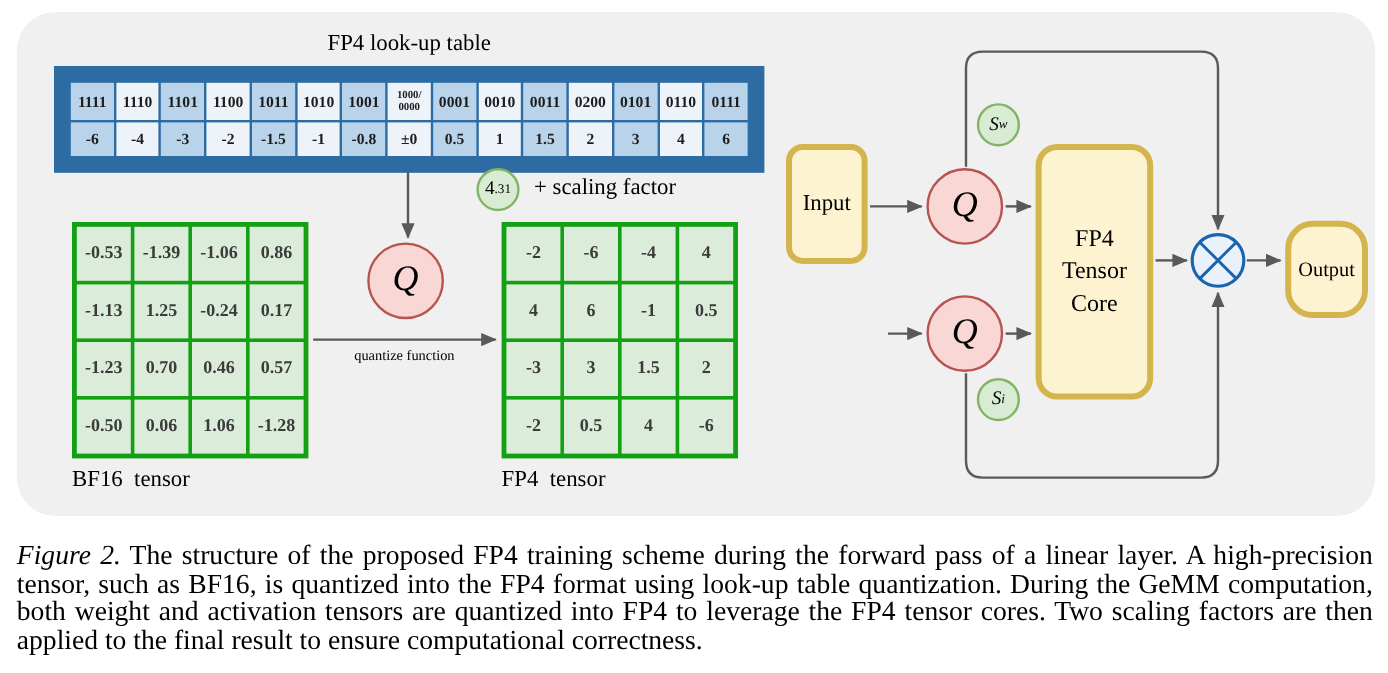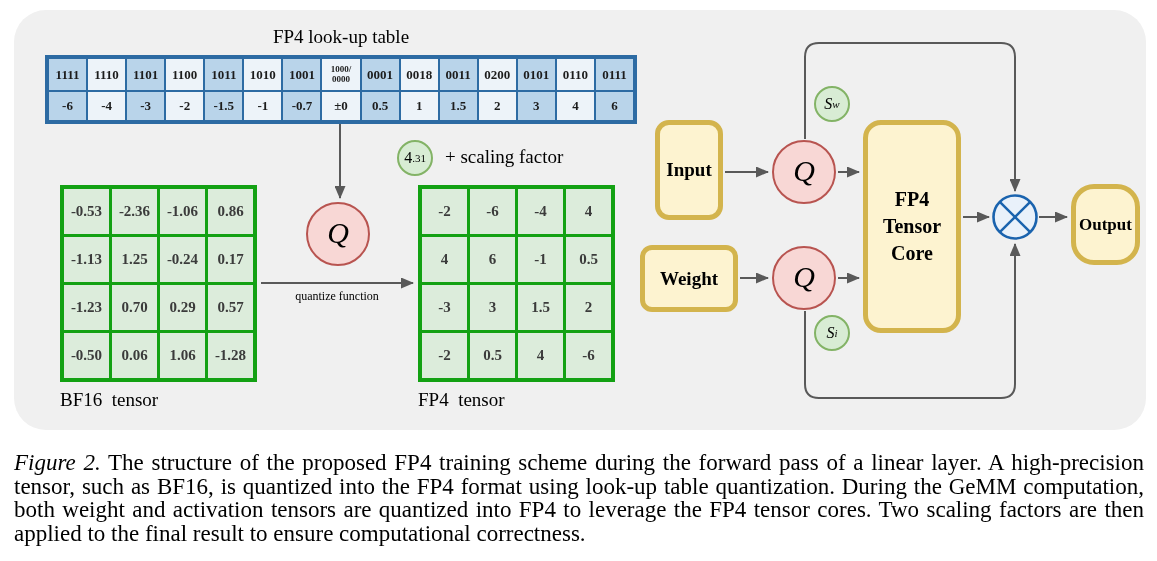--- a/index.html
+++ b/index.html
@@ -12,21 +12,21 @@
   .canvas{position:relative;width:1157px;height:561px;background:#fff;
           font-family:"Liberation Serif","DejaVu Serif",serif;color:#000;overflow:hidden;}
   .panel{position:absolute;left:14px;top:10px;width:1132px;height:420px;background:var(--panel-bg);border-radius:32px;}
   .overlay{position:absolute;left:0;top:0;width:1157px;height:561px;pointer-events:none;z-index:2;}
   .overlay path, .overlay line{stroke:var(--arrow);stroke-width:2px;fill:none;}
   .overlay .arrowhead{fill:var(--arrow);stroke:none;}
 
   .lut-title{position:absolute;left:45px;top:26px;width:592px;text-align:center;font-size:19px;z-index:3;}
   .lut{position:absolute;left:45px;top:55px;width:592px;display:grid;
        grid-template-columns:repeat(15,1fr);grid-template-rows:31px 28px;
-       background:var(--table-border);gap:2px;padding:4px;z-index:3;box-sizing:border-box;}
+       background:var(--table-border);gap:2px;padding:14px;z-index:3;box-sizing:border-box;}
   .lut-cell{display:flex;align-items:center;justify-content:center;font-weight:bold;font-size:13px;
             color:#1c1c1c;white-space:pre-line;text-align:center;line-height:1.05;}
   .lut-cell.blue{background:var(--cell-blue);}
   .lut-cell.light{background:var(--cell-light);}
   .lut-cell.small{font-size:9px;}
 
   .tensor{position:absolute;display:grid;grid-template-columns:repeat(4,45px);grid-template-rows:repeat(4,45px);
           background:var(--tensor-border);gap:3px;padding:4px;z-index:3;}
   .tensor-cell{display:flex;align-items:center;justify-content:center;background:var(--tensor-cell);
                font-weight:bold;font-size:15px;color:#3b3b3b;}
@@ -53,21 +53,21 @@
   .sw-circle{left:814px;top:86px;}
   .si-circle{left:814px;top:315px;}
   .gcircle .base{font-style:italic;font-size:16px;}
   .gcircle sub{font-size:11px;font-style:italic;line-height:0;}
 
   .sf-label{position:absolute;left:445px;top:146px;font-size:19px;z-index:3;}
   .quantize-label{position:absolute;left:262px;top:289px;width:150px;text-align:center;font-size:12px;z-index:3;}
 
   .ybox{position:absolute;background:var(--box-fill);border:5px solid var(--box-border);
         box-sizing:border-box;display:flex;align-items:center;justify-content:center;
-        text-align:right;z-index:3;font-size:19px;font-weight:bold;}
+        text-align:right;z-index:3;font-size:19px;}
   .input-box{left:655px;top:120px;width:68px;height:100px;border-radius:14px;}
   .weight-box{left:640px;top:245px;width:98px;height:67px;border-radius:12px;}
   .core-box{left:863px;top:120px;width:98px;height:213px;border-radius:18px;flex-direction:column;}
   .core-box div{font-size:20px;line-height:27px;}
   .output-box{left:1071px;top:184px;width:69px;height:81px;border-radius:23px;font-size:17px;}
 
   .caption{position:absolute;left:14px;top:451px;width:1130px;font-size:23px;line-height:23.5px;
            text-align:justify;margin:0;z-index:3;}
 </style>
 </head>
@@ -104,55 +104,55 @@
       <div class="lut-cell blue">1111</div>
       <div class="lut-cell light">1110</div>
       <div class="lut-cell blue">1101</div>
       <div class="lut-cell light">1100</div>
       <div class="lut-cell blue">1011</div>
       <div class="lut-cell light">1010</div>
       <div class="lut-cell blue">1001</div>
       <div class="lut-cell light small">1000/
 0000</div>
       <div class="lut-cell blue">0001</div>
-      <div class="lut-cell light">0018</div>
+      <div class="lut-cell light">0010</div>
       <div class="lut-cell blue">0011</div>
       <div class="lut-cell light">0200</div>
       <div class="lut-cell blue">0101</div>
       <div class="lut-cell light">0110</div>
       <div class="lut-cell blue">0111</div>
       <div class="lut-cell blue">-6</div>
       <div class="lut-cell light">-4</div>
       <div class="lut-cell blue">-3</div>
       <div class="lut-cell light">-2</div>
       <div class="lut-cell blue">-1.5</div>
       <div class="lut-cell light">-1</div>
-      <div class="lut-cell blue">-0.7</div>
+      <div class="lut-cell blue">-0.8</div>
       <div class="lut-cell light">±0</div>
       <div class="lut-cell blue">0.5</div>
       <div class="lut-cell light">1</div>
       <div class="lut-cell blue">1.5</div>
       <div class="lut-cell light">2</div>
       <div class="lut-cell blue">3</div>
       <div class="lut-cell light">4</div>
       <div class="lut-cell blue">6</div>
     </div>
 
   <div class="tensor bf16" id="bf16">
       <div class="tensor-cell">-0.53</div>
-      <div class="tensor-cell">-2.36</div>
+      <div class="tensor-cell">-1.39</div>
       <div class="tensor-cell">-1.06</div>
       <div class="tensor-cell">0.86</div>
       <div class="tensor-cell">-1.13</div>
       <div class="tensor-cell">1.25</div>
       <div class="tensor-cell">-0.24</div>
       <div class="tensor-cell">0.17</div>
       <div class="tensor-cell">-1.23</div>
       <div class="tensor-cell">0.70</div>
-      <div class="tensor-cell">0.29</div>
+      <div class="tensor-cell">0.46</div>
       <div class="tensor-cell">0.57</div>
       <div class="tensor-cell">-0.50</div>
       <div class="tensor-cell">0.06</div>
       <div class="tensor-cell">1.06</div>
       <div class="tensor-cell">-1.28</div>
     </div>
   <div class="tensor-label bf16-label">BF16  tensor</div>
 
   <div class="qcircle q-left">
     <span class="q">Q</span>
@@ -182,23 +182,20 @@
       <div class="tensor-cell">-2</div>
       <div class="tensor-cell">0.5</div>
       <div class="tensor-cell">4</div>
       <div class="tensor-cell">-6</div>
     </div>
   <div class="tensor-label fp4-label">FP4  tensor</div>
 
   <div class="ybox input-box">
     <span>Input</span>
   </div>
-  <div class="ybox weight-box">
-    <span>Weight</span>
-  </div>
 
   <div class="qcircle q-top">
     <span class="q">Q</span>
   </div>
   <div class="qcircle q-bottom">
     <span class="q">Q</span>
   </div>
 
   <div class="gcircle sw-circle">
       <span class="base">S</span>

